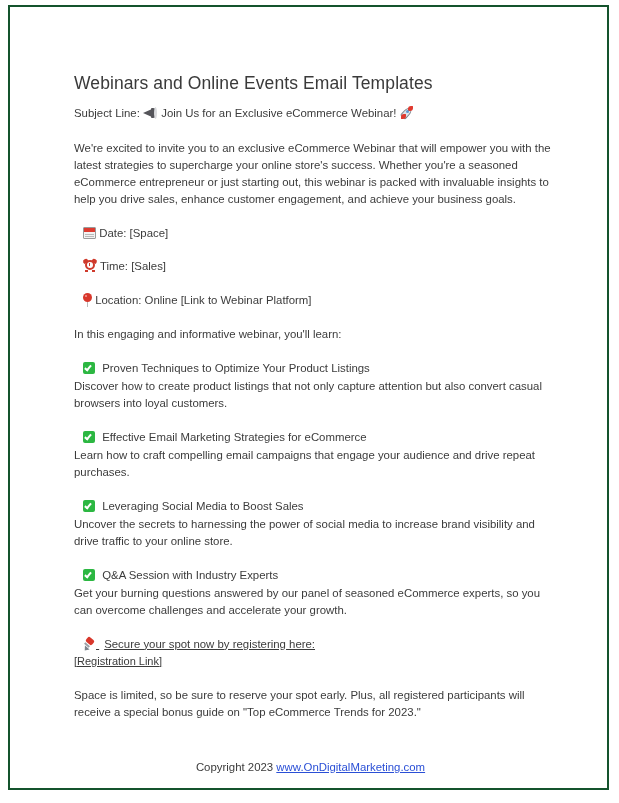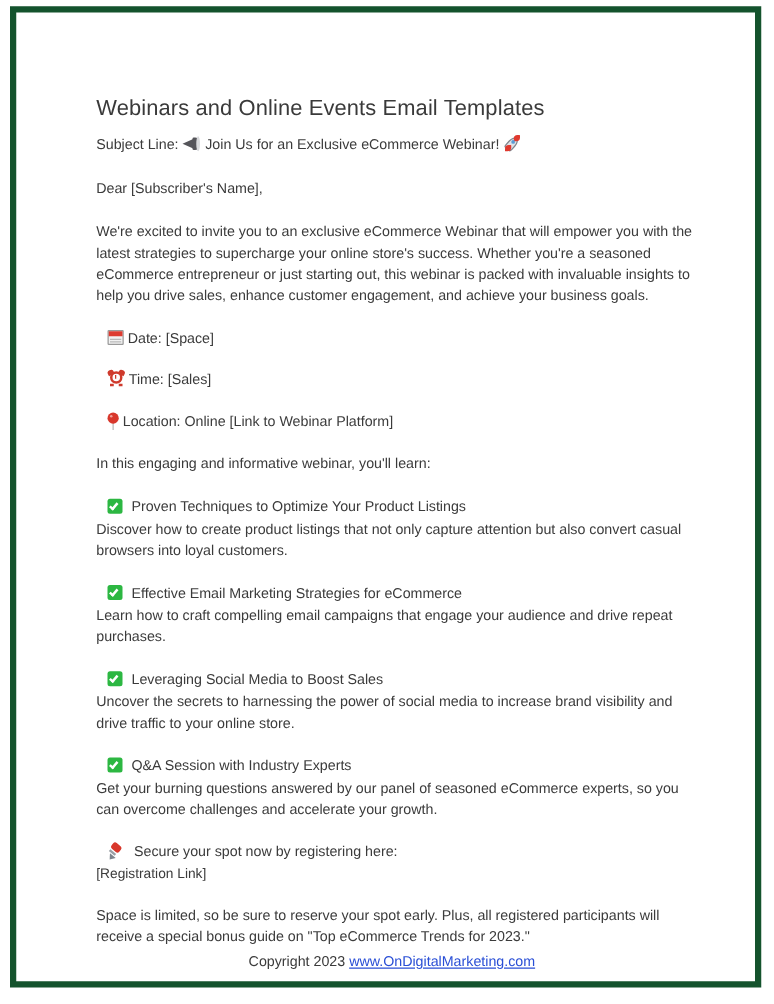--- a/index.html
+++ b/index.html
@@ -13,21 +13,21 @@
     font-family: "Liberation Sans", sans-serif;
     color: #3b3b3b;
     -webkit-font-smoothing: antialiased;
   }
   .page-frame {
     position: absolute;
     left: 8px;
     top: 5px;
     width: 601px;
     height: 785px;
-    border: 5px solid #14532d;
+    border: 2px solid #14532d;
     background: #ffffff;
     box-sizing: border-box;
     overflow: hidden;
   }
   .doc-inner {
     position: absolute;
     left: 64px;
     top: 66px;
     width: 477px;
   }
@@ -75,20 +75,21 @@
     padding-left: 4px;
   }
   .bullet-body {
     font-size: 11.4px;
     line-height: 1.48;
     color: #3b3b3b;
     margin: 0;
   }
   .cta-block {
     margin: 0 0 18px 0;
+    text-decoration: underline;
   }
   .cta-line {
     font-size: 11.4px;
     line-height: 1.5;
     color: #3b3b3b;
     padding-left: 9px;
     margin: 0;
   }
   .cta-line .cta-label { padding-left: 5px; }
   .cta-sub {
@@ -282,21 +283,20 @@
 
     <h1 class="doc-title">Webinars and Online Events Email Templates</h1>
 
     <div class="subject-line">
       <span>Subject Line:</span>
       <span class="icon ico-speaker"><span class="cone"></span><span class="body"></span><span class="rim"></span></span>
       <span>Join Us for an Exclusive eCommerce Webinar!</span>
       <span class="icon ico-rocket"><span class="b"></span><span class="fin"></span><span class="tip"></span><span class="win"></span></span>
     </div>
 
-    <p class="para">Dear [Subscriber's Name],</p>
 
     <p class="para tight">We're excited to invite you to an exclusive eCommerce Webinar that will empower you with the latest strategies to supercharge your online store's success. Whether you're a seasoned eCommerce entrepreneur or just starting out, this webinar is packed with invaluable insights to help you drive sales, enhance customer engagement, and achieve your business goals.</p>
 
     <p class="detail-line">
       <span class="icon ico-calendar"><span class="frame"></span><span class="top"></span><span class="g1"></span><span class="g2"></span></span>
       <span>Date: [Space]</span>
     </p>
 
     <p class="detail-line">
       <span class="icon ico-clock"><span class="bell-l"></span><span class="bell-r"></span><span class="face"></span><span class="hand"></span><span class="foot-l"></span><span class="foot-r"></span></span>

